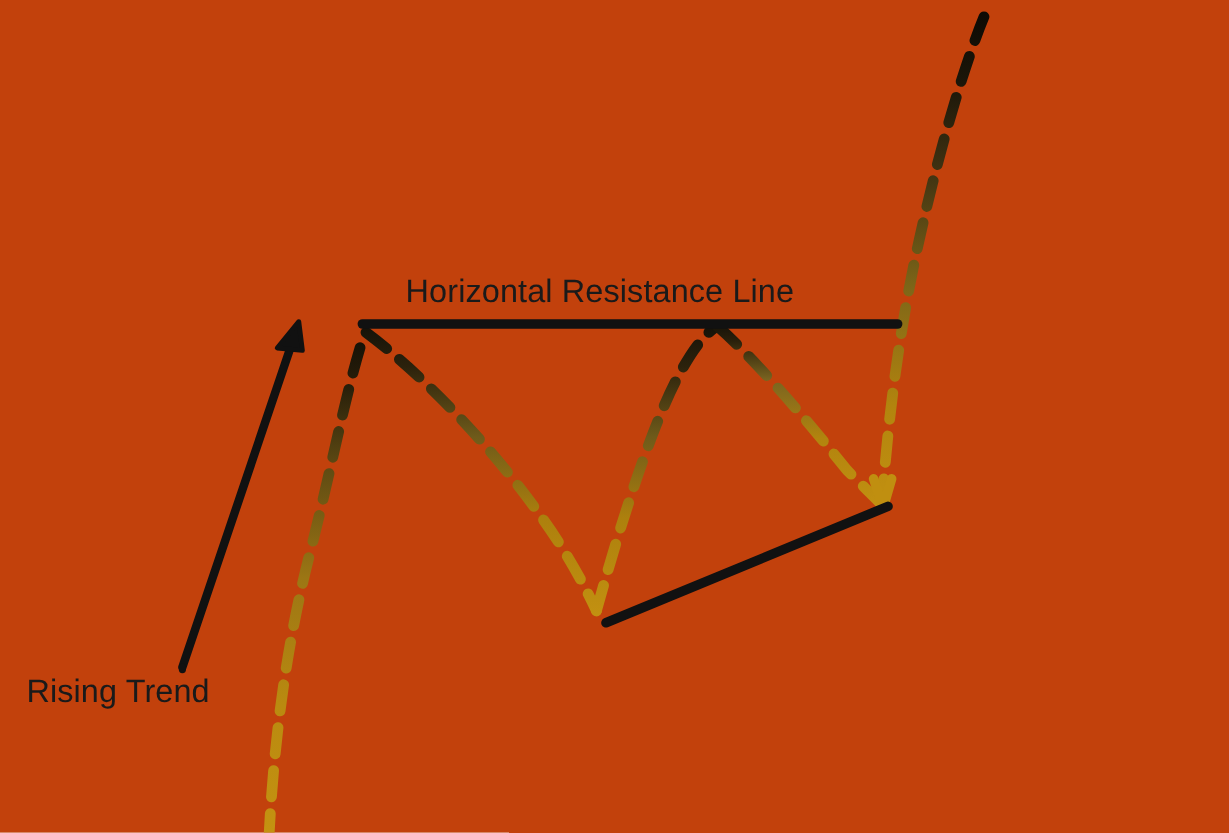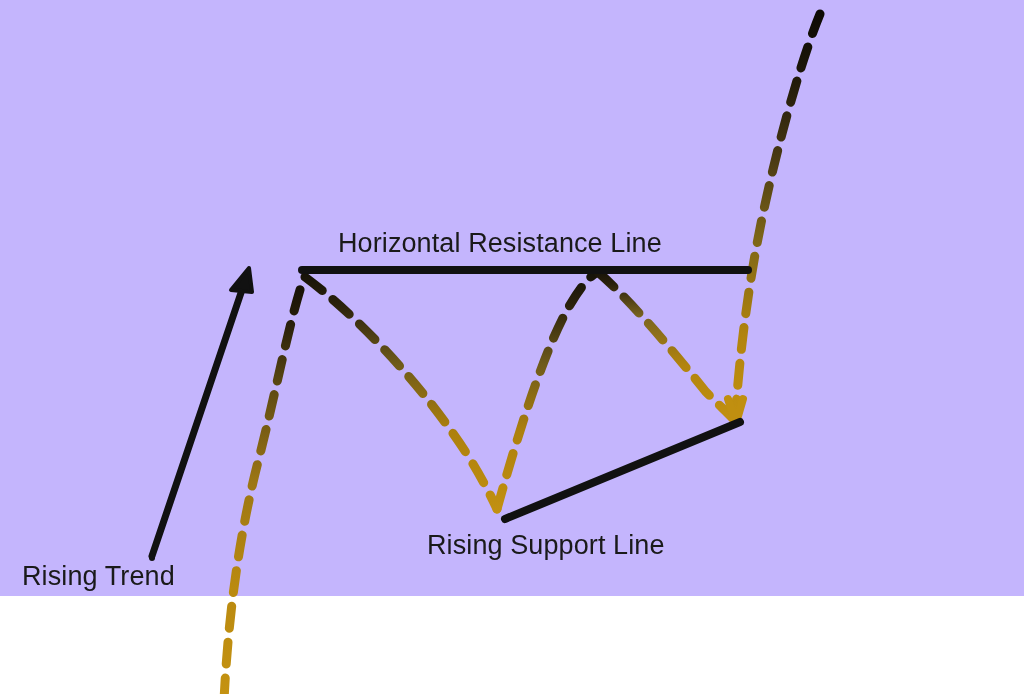--- a/index.html
+++ b/index.html
@@ -9,22 +9,22 @@
   }
   body {
     width: 1024px;
     height: 694px;
     font-family: "Liberation Sans", sans-serif;
     overflow: hidden;
   }
   #chart-root {
     position: relative;
     width: 1024px;
-    height: 596px;
-    background: #c4b5fd;
+    height: 694px;
+    background: #c2410c;
   }
   #chart-svg {
     position: absolute;
     left: 0;
     top: 0;
     width: 1024px;
     height: 694px;
     display: block;
   }
   .annot-text {
@@ -127,17 +127,16 @@
 
     <line x1="672" y1="565" x2="672" y2="565" stroke="#111111" stroke-width="0"></line>
 
     <g>
       <line x1="706" y1="560" x2="706" y2="560" stroke="#111111" stroke-width="0"></line>
     </g>
   </svg>
 
   <div class="annot-text" id="label-resistance">Horizontal Resistance Line</div>
 
-  <div class="annot-text" id="label-support">Rising Support Line</div>
 
   <div class="annot-text" id="label-bullish">Rising Trend</div>
 
 </div>
 
 </body></html>

